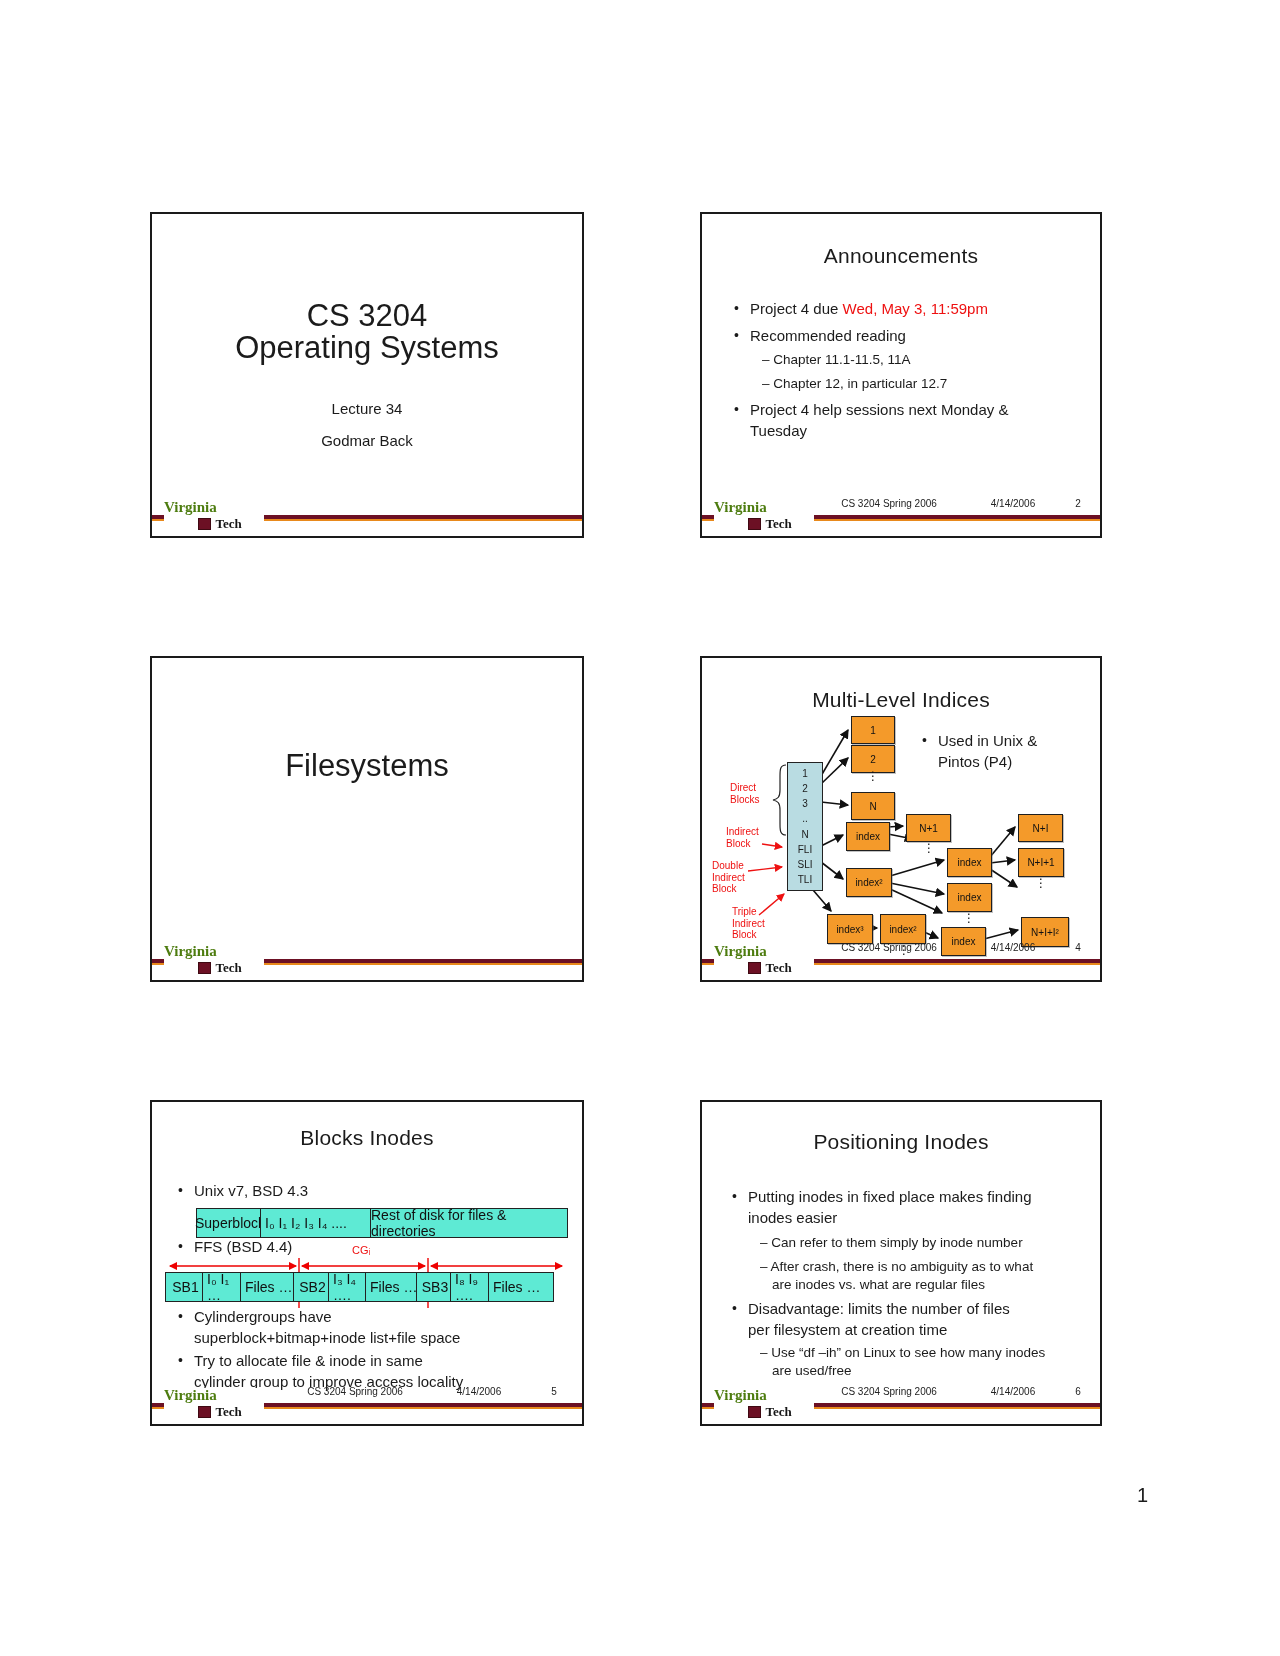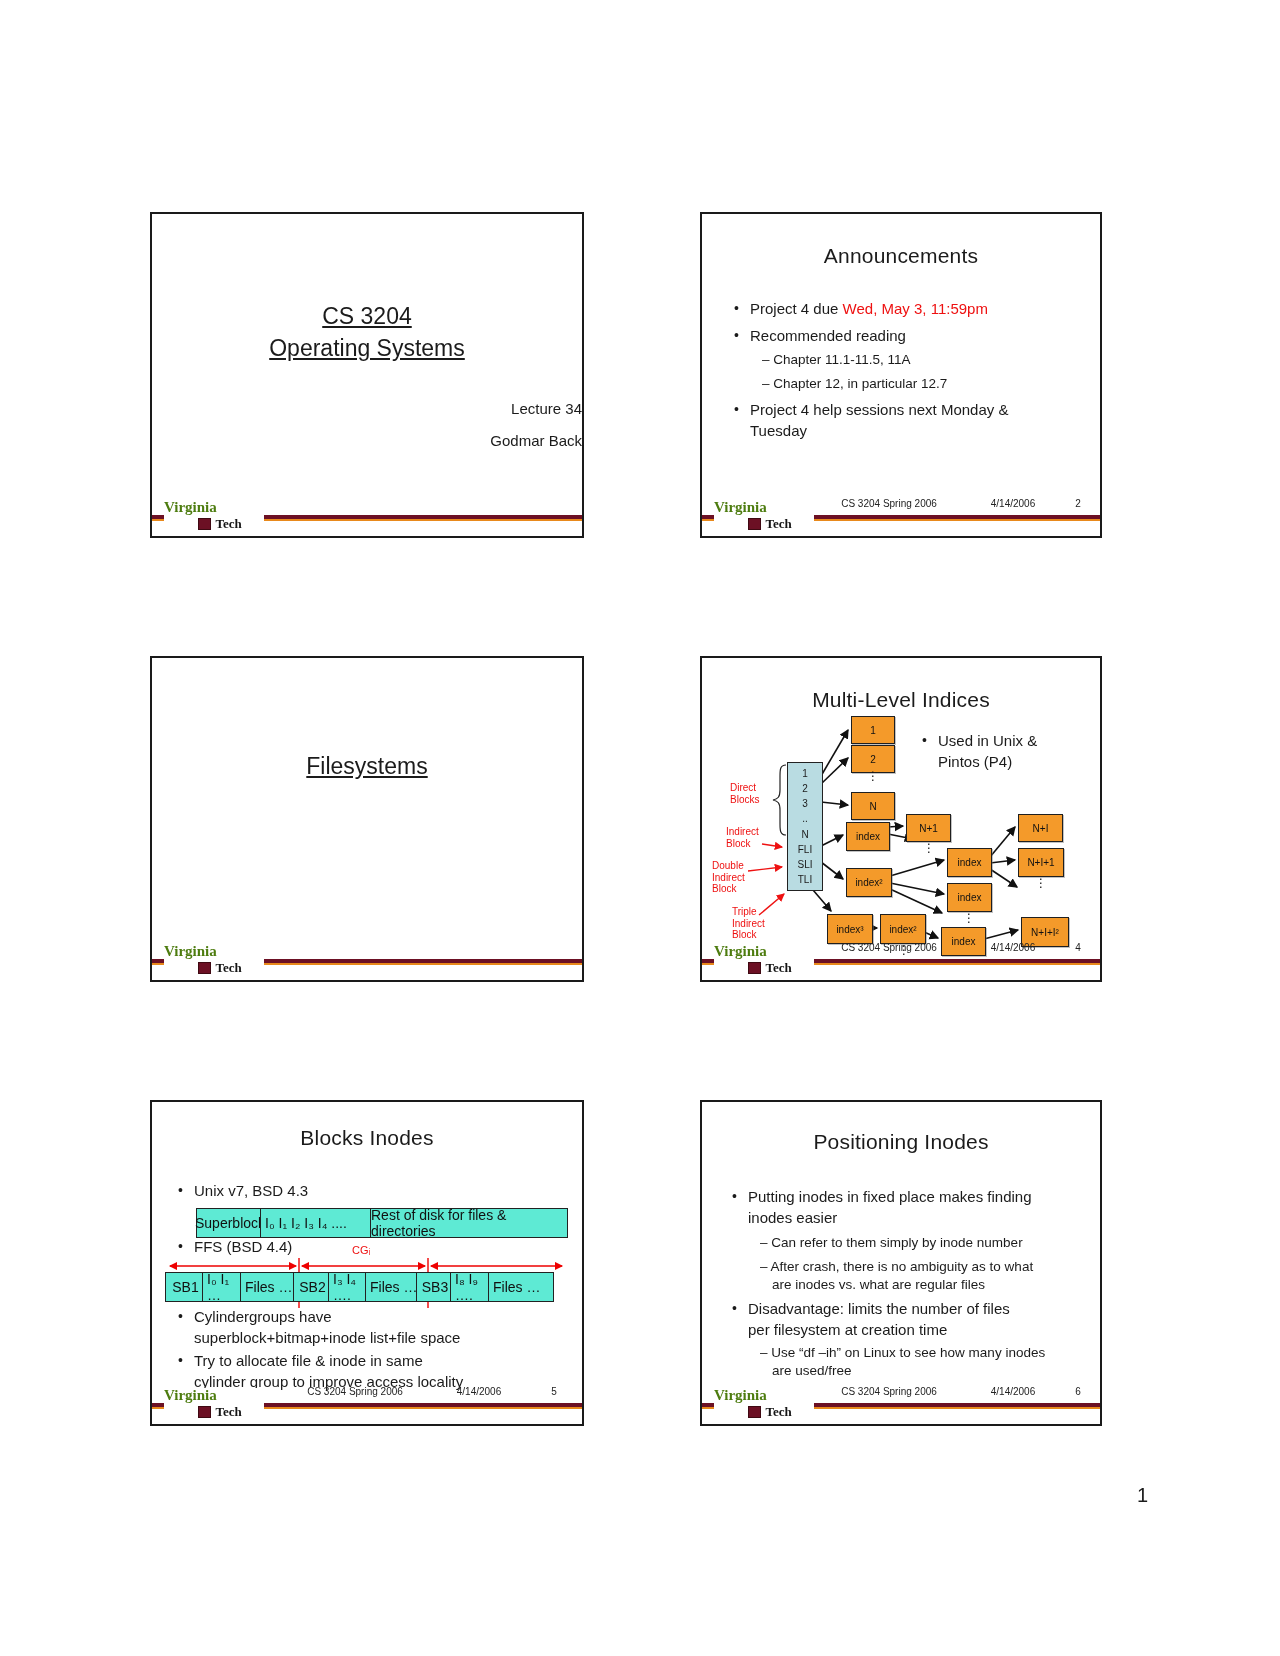--- a/index.html
+++ b/index.html
@@ -2,22 +2,22 @@
 <html><head>
 <meta charset="utf-8">
 <style>
   html,body{margin:0;padding:0;background:#fff;}
   .page{position:relative;width:1280px;height:1656px;background:#ffffff;
         font-family:"Liberation Sans","DejaVu Sans",sans-serif;color:#1b1b1b;overflow:hidden;}
   .slide{position:absolute;width:430px;height:322px;background:#fff;border:2px solid #1a1a1a;overflow:hidden;}
   .c1{left:150px}.c2{left:700px;width:398px}
   .r1{top:212px}.r2{top:656px}.r3{top:1100px}
   .stitle{position:absolute;left:0;right:0;text-align:center;font-size:21px;letter-spacing:.2px;}
-  .bigtitle{position:absolute;left:0;right:0;text-align:center;font-size:23px;line-height:32px;text-decoration:underline;}
-  .sub15{position:absolute;left:0;right:0;text-align:right;font-size:15px;}
+  .bigtitle{position:absolute;left:0;right:0;text-align:center;font-size:31px;line-height:32px;}
+  .sub15{position:absolute;left:0;right:0;text-align:center;font-size:15px;}
   .b1{position:absolute;font-size:15px;line-height:21px;padding-left:22px;}
   .b1::before{content:"\2022";position:absolute;left:6px;top:0;font-size:14px;}
   .b2s{position:absolute;font-size:13.5px;line-height:18px;padding-left:46px;text-indent:-12px;}
   .red{color:#ee1111;}
   
   .stripe-m{position:absolute;left:0;right:0;top:301px;height:4px;background:#6c1024;}
   .stripe-o{position:absolute;left:0;right:0;top:305px;height:2px;background:#e8891b;}
   .vtlogo{position:absolute;left:12px;top:286px;width:100px;height:32px;background:#fff;z-index:2;}
   .vt-v{display:block;font-family:"Liberation Serif","DejaVu Serif",serif;font-weight:bold;font-size:15px;line-height:14px;color:#4d7c0f;}
   .vt-row{display:block;margin-left:34px;margin-top:0px;white-space:nowrap;}

